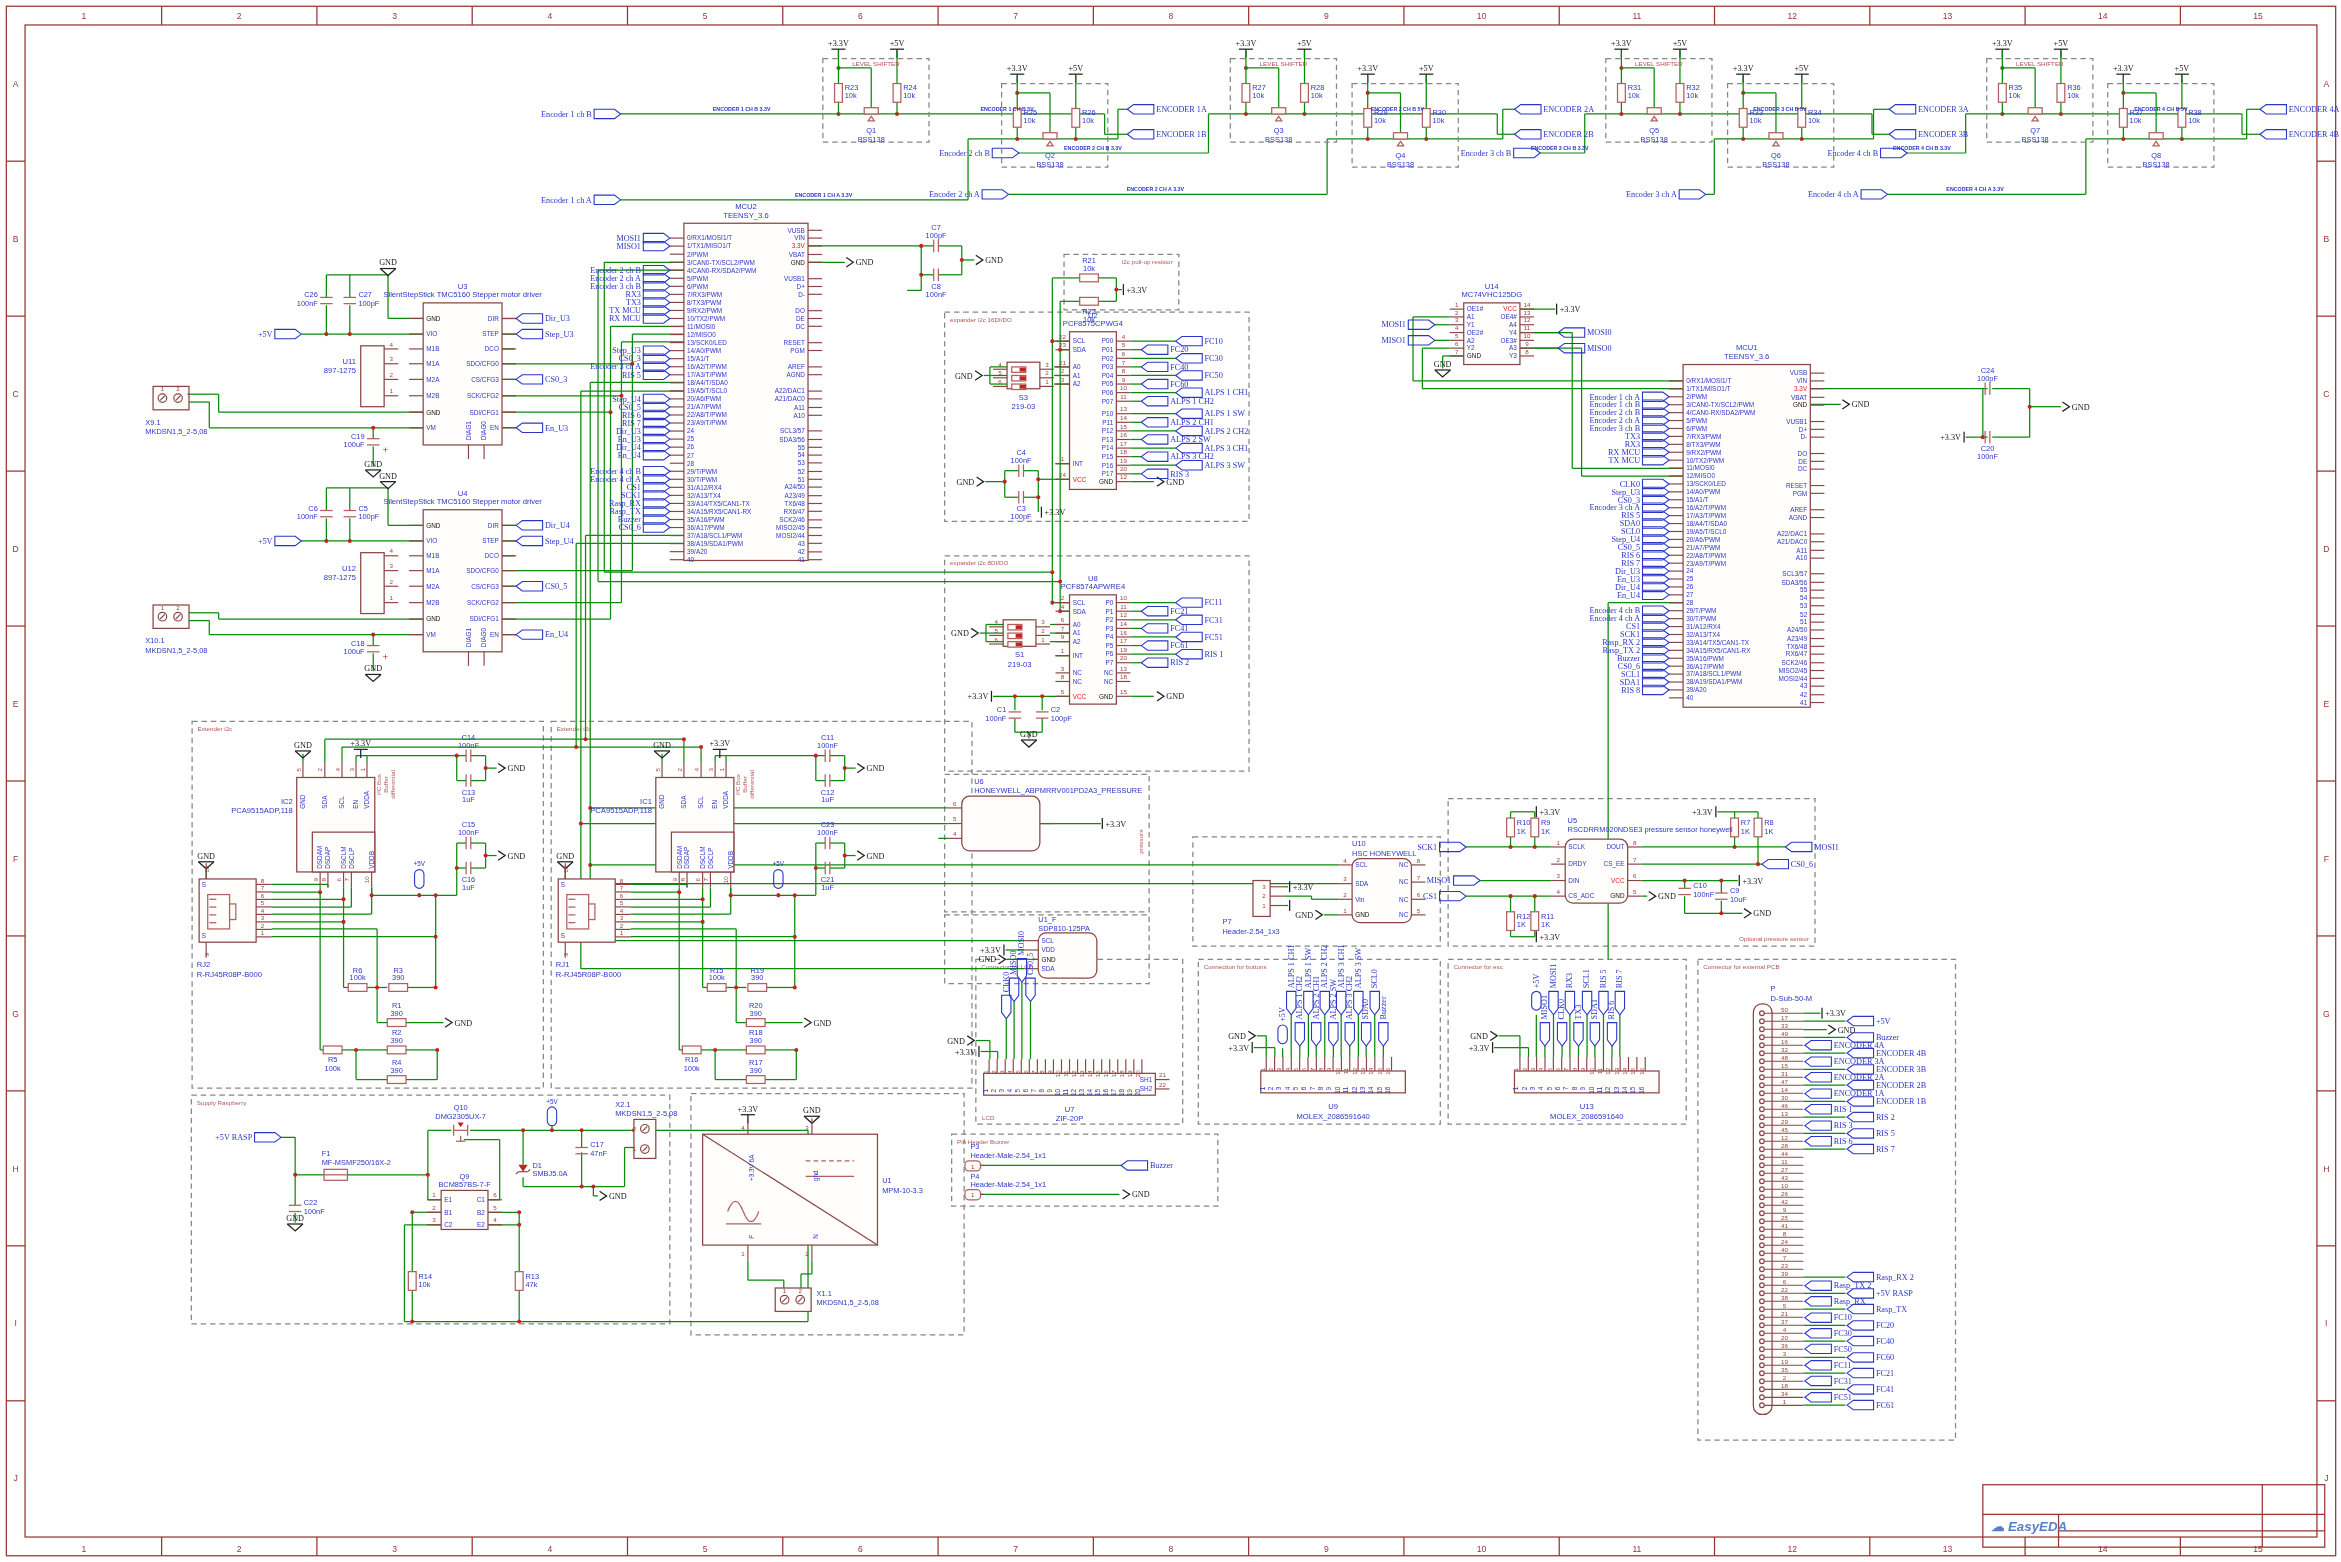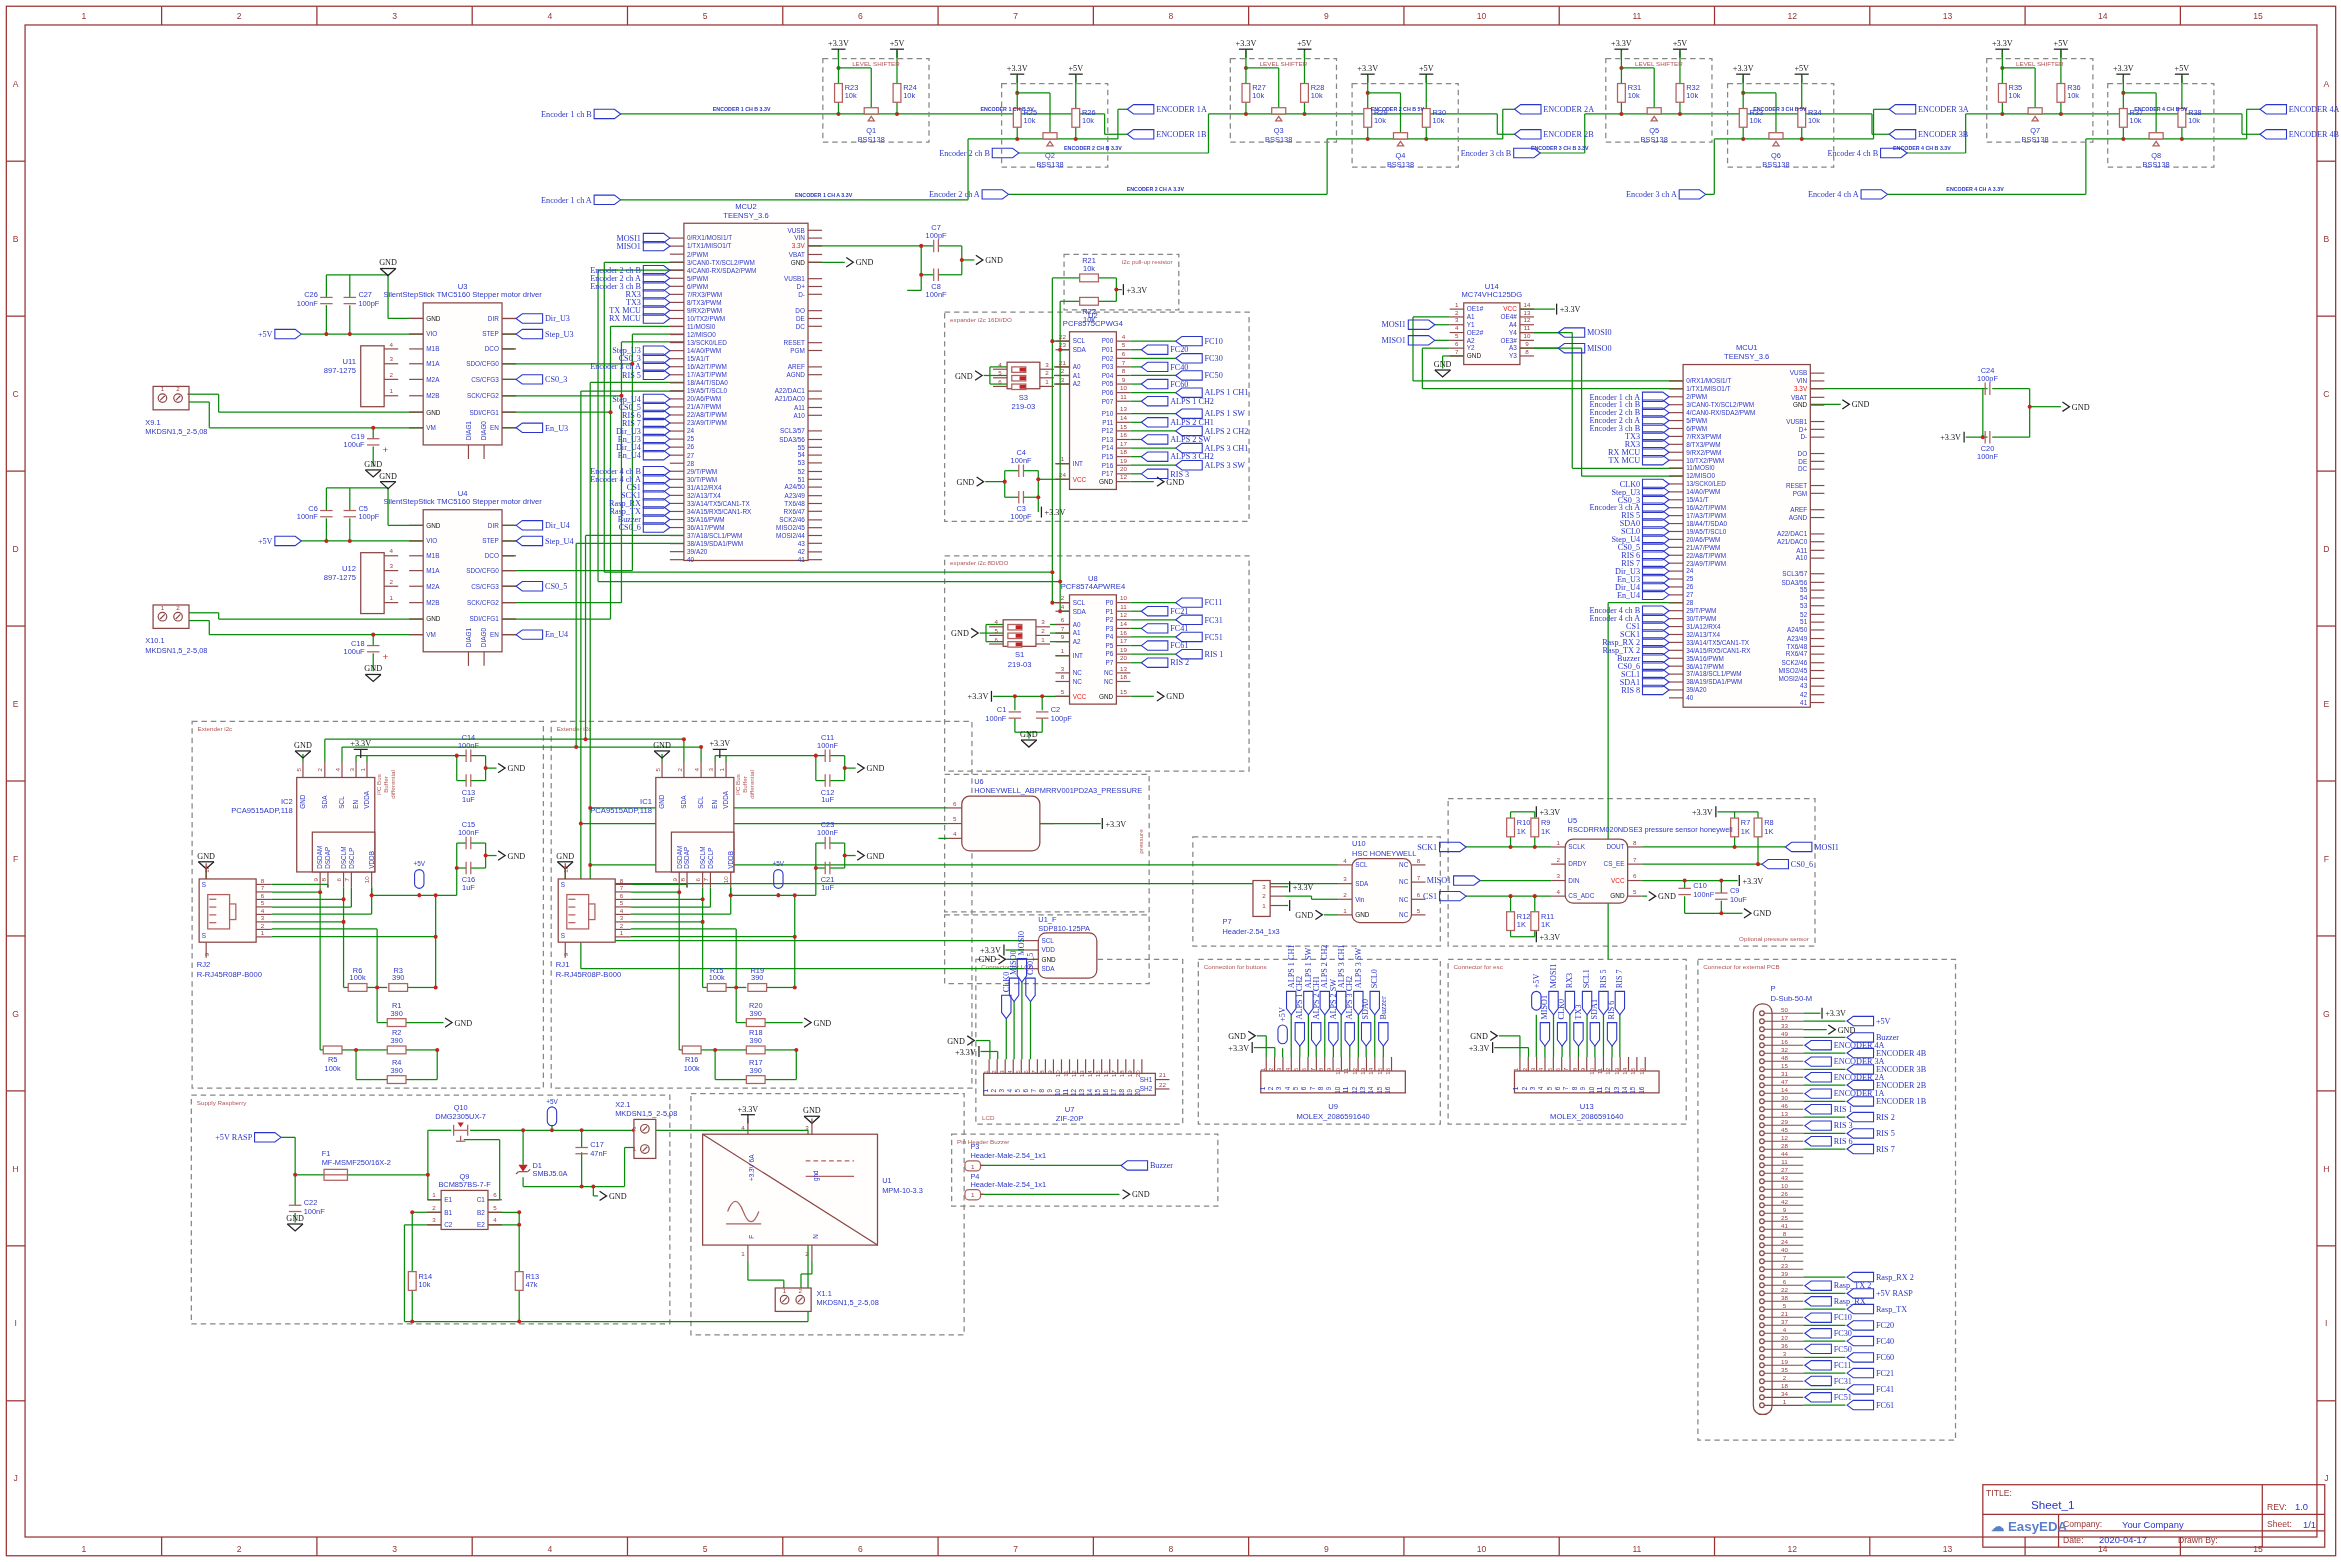--- a/index.html
+++ b/index.html
@@ -23,21 +23,21 @@
   .port{fill:#2b36c8;font-size:10.5px;font-family:"Liberation Serif",serif}
   .pwt{fill:#161616;font-size:10.5px;font-family:"Liberation Serif",serif}
   .net{fill:#2b36c8;font-size:6.8px;font-weight:bold}
   .red{fill:#b25454;font-size:8px}
   .frm{stroke:#993333;stroke-width:1.6;fill:none}
   .frt{fill:#993333;font-size:11px}
   #tb{position:absolute;left:1983px;top:1485px;width:342px;height:62px}
   #tb .lab{color:#993333;font-size:8.6px;position:absolute}
   #tb .val{color:#2b36c8;font-size:9.4px;position:absolute}
   #tb .big{font-size:11.7px}
-  #logo{position:absolute;left:1991px;top:1519px;color:#5b7fc7;font-weight:bold;font-size:13.3px;font-family:"Liberation Sans",sans-serif}
+  #logo{position:absolute;left:1991px;top:1519px;color:#5b7fc7;font-weight:bold;font-style:italic;font-size:13.3px;font-family:"Liberation Sans",sans-serif}
 </style>
 </head>
 <body>
 
 <div id="stage">
   <svg id="sch" width="2342" height="1562" viewBox="0 0 3000 2001">
       <rect x="8" y="8" width="2984" height="1985" class="frm"></rect>
       <rect x="32" y="32" width="2936" height="1937" class="frm"></rect>
       <text x="107.46666666666667" y="24" class="frt" text-anchor="middle">1</text>
       <text x="107.46666666666667" y="1988" class="frt" text-anchor="middle">1</text>
@@ -2912,28 +2912,15 @@
       <text x="1243" y="1472" class="cl">P3</text>
       <text x="1243" y="1483" class="cl">Header-Male-2.54_1x1</text>
       <text x="1243" y="1510" class="cl">P4</text>
       <text x="1243" y="1521" class="cl">Header-Male-2.54_1x1</text>
       <text x="1566" y="1184" class="cl">P7</text>
       <text x="1566" y="1196" class="cl">Header-2.54_1x3</text>
       <text x="1130" y="1516" class="cl">U1</text>
       <text x="1130" y="1528" class="cl">MPM-10-3.3</text>
     </svg>
 
-  <div id="tb">
-    <span class="lab" style="left:3.1px;top:3.1px">TITLE:</span>
-    <span class="val big" style="left:48px;top:12.5px">Sheet_1</span>
-    <span class="lab" style="left:284px;top:17px">REV:</span>
-    <span class="val" style="left:312px;top:16.4px">1.0</span>
-    <span class="lab" style="left:80px;top:34px">Company:</span>
-    <span class="val" style="left:139px;top:34px">Your Company</span>
-    <span class="lab" style="left:284px;top:34px">Sheet:</span>
-    <span class="val" style="left:320px;top:34px">1/1</span>
-    <span class="lab" style="left:80px;top:50px">Date:</span>
-    <span class="val" style="left:116px;top:49px">2020-04-17</span>
-    <span class="lab" style="left:195px;top:50px">Drawn By:</span>
-  </div>
   <div id="logo"><span>☁</span> <span>EasyEDA</span></div>
 </div>
 
 
 </body></html>

